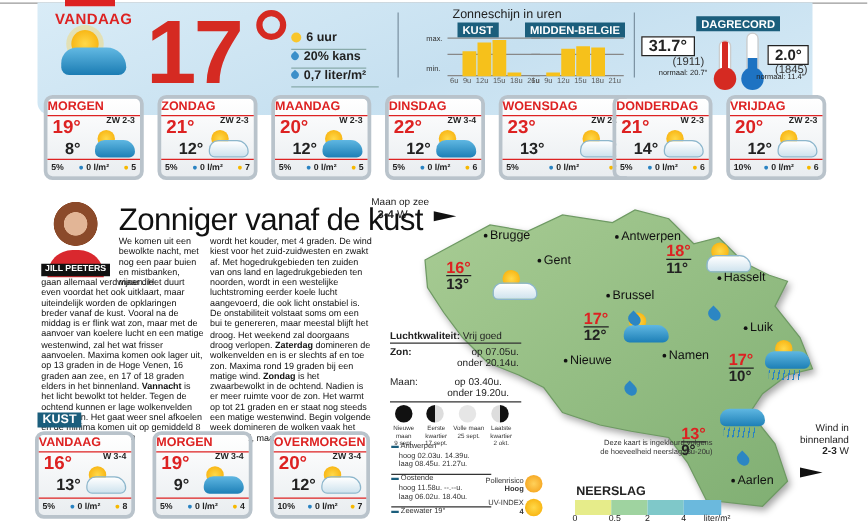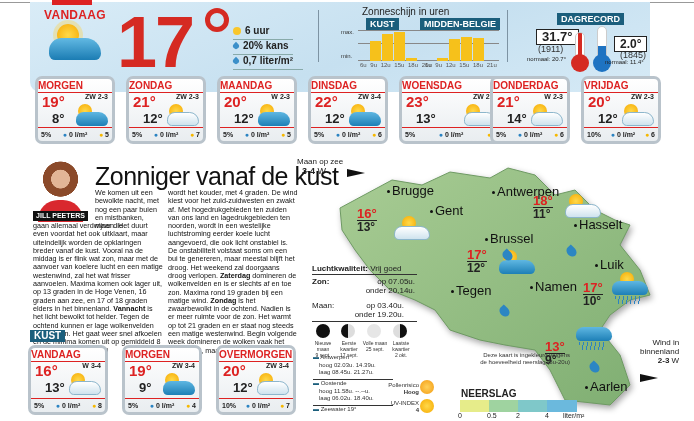--- a/index.html
+++ b/index.html
@@ -41,21 +41,21 @@
   .cloud.blue{background:linear-gradient(#5fb7e2,#1d7fb6)}
   .cloud.white{background:linear-gradient(#fff,#cfe3ee);border:1px solid #8cb6cc}
   .sunc{position:absolute;left:6px;top:2px;width:14px;height:14px;border-radius:50%;background:radial-gradient(#ffd94a,#f6a900)}
   
   .photo{left:33px;top:156px;width:55px;height:66px;background:radial-gradient(circle at 50% 35%,#e2b596 0 18%,#8b4a2a 19% 34%,#fff 35%);overflow:hidden}
   .photo .shirt{position:absolute;left:5px;bottom:0;width:45px;height:22px;background:#d9282e;border-radius:20px 20px 0 0}
   .nametag{left:33px;top:211px;width:55px;height:10px;background:#111;color:#fff;font-size:7px;font-weight:bold;text-align:center;line-height:10px}
   .headline{left:95px;top:162px;font-size:25px;letter-spacing:-0.5px;color:#111}
   .art{font-size:7.2px;line-height:8.3px;color:#111}
   .kust-tag{left:30px;top:330px;font-size:10px}
-  .city{font-size:13px;color:#111}
+  .city{font-size:10px;color:#111}
   .city:before{content:"";display:inline-block;width:3px;height:3px;background:#111;border-radius:50%;margin-right:2px;vertical-align:middle}
   .mt-max{color:#d22;font-weight:bold;font-size:13px;border-bottom:1px solid #222;line-height:13px}
   .mt-min{font-weight:bold;font-size:12px;line-height:13px}
   .rdrop{width:9px;height:11px;background:#2c86c3;border-radius:50% 0 50% 50%;transform:rotate(-45deg)}
   .info{font-size:8px;color:#222}
   .small{font-size:6px;color:#333}
   .moon{width:14px;height:14px;border-radius:50%}
   .legend-seg{height:12px;display:inline-block}
 </style>
 </head>
@@ -103,21 +103,21 @@
   <div class="bar" style="left:24px;height:22px"></div>
   <div class="bar" style="left:36px;height:24px"></div>
   <div class="bar" style="left:48px;height:23px"></div>
 </div>
 <div class="abs ticks" style="left:360px;top:62px">6u 9u 12u 15u 18u 21u</div>
 <div class="abs ticks" style="left:425px;top:62px">6u 9u 12u 15u 18u 21u</div>
 
 <div class="abs vsep" style="left:507px;top:10px;height:52px"></div>
 
 <div class="abs blue-tag" style="left:557px;top:13px">DAGRECORD</div>
-<div class="abs rec-box" style="left:536px;top:29px">31.7°</div>
+<div class="abs rec-box" style="left:513px;top:29px">31.7°</div>
 <div class="abs rec-sm" style="left:538px;top:44px">(1911)</div>
 <div class="abs" style="left:527px;top:56px;font-size:6px">normaal: 20.7°</div>
 <div class="abs therm" style="left:575px;top:32px;background:linear-gradient(90deg,#fff 0 20%,#d52a22 20% 80%,#fff 80%);border:1px solid #ccc"></div>
 <div class="abs bulb" style="left:571px;top:54px;background:#d52a22"></div>
 <div class="abs therm" style="left:597px;top:26px;background:linear-gradient(#fff 60%,#1e73c2 60%);border:1px solid #ccc"></div>
 <div class="abs bulb" style="left:593px;top:54px;background:#1e73c2"></div>
 <div class="abs rec-box" style="left:614px;top:36px;font-size:12px">2.0°</div>
 <div class="abs rec-sm" style="left:620px;top:50px">(1845)</div>
 <div class="abs" style="left:605px;top:59px;font-size:6px">normaal: 11.4°</div>
 
@@ -311,21 +311,21 @@
     </defs>
   <path d="M10,48 L62,20 L92,25 L120,12 L160,18 L178,8 L205,15 L225,35 L245,30 L265,50 L285,60 L300,65 L290,85 L310,110 L320,135 L300,140 L280,155 L270,170 L290,195 L300,225 L280,245 L235,240 L220,210 L205,190 L175,185 L150,180 L120,170 L105,150 L85,140 L60,130 L40,110 L25,90 L12,70 Z" fill="url(#mg)" stroke="#6e9a63" stroke-width="1" filter="drop-shadow(2px 3px 3px rgba(0,0,0,.35))"></path>
 </svg>
 
 <div class="abs city" style="left:387px;top:183px">Brugge</div>
 <div class="abs city" style="left:430px;top:203px">Gent</div>
 <div class="abs city" style="left:492px;top:184px">Antwerpen</div>
 <div class="abs city" style="left:574px;top:217px">Hasselt</div>
 <div class="abs city" style="left:485px;top:231px">Brussel</div>
 <div class="abs city" style="left:595px;top:257px">Luik</div>
-<div class="abs city" style="left:451px;top:283px">Tegen</div>
+<div class="abs city" style="left:451px;top:283px">Nieuwe</div>
 <div class="abs city" style="left:530px;top:279px">Namen</div>
 <div class="abs city" style="left:585px;top:379px">Aarlen</div>
 
 <div class="abs" style="left:357px;top:207px">
     <div class="mt-max">16°</div>
     <div class="mt-min">13°</div>
   </div>
 <div class="abs" style="left:533px;top:194px">
     <div class="mt-max">18°</div>
     <div class="mt-min">11°</div>
@@ -378,21 +378,21 @@
 
 <div class="abs" style="left:480px;top:352px;width:90px;font-size:6px;text-align:right;color:#333;line-height:7px">Deze kaart is ingekleurd volgens de hoeveelheid neerslag (8u-20u)</div>
 
 <div class="abs info" style="left:312px;top:264px;width:105px;border-bottom:1px solid #333;padding-bottom:1px"><b>Luchtkwaliteit:</b> <span>Vrij goed</span></div>
 <div class="abs info" style="left:312px;top:277px;font-weight:bold">Zon:</div>
 <div class="abs info" style="left:350px;top:277px;width:65px;text-align:right;line-height:9px">
     <div>op 07.05u.</div>
     <div>onder 20.14u.</div>
   </div>
 <div class="abs info" style="left:312px;top:301px;font-weight:normal">Maan:</div>
-<div class="abs info" style="left:339px;top:301px;width:65px;text-align:right;line-height:9px">
+<div class="abs info" style="left:350px;top:301px;width:65px;text-align:center;line-height:9px">
     <div>op 03.40u.</div>
     <div>onder 19.20u.</div>
   </div>
 <div class="abs" style="left:312px;top:321px;width:105px;height:1px;background:#333"></div>
 
 <div class="abs moon" style="left:316px;top:324px;background:#111"></div>
 <div class="abs moon" style="left:341px;top:324px;background:linear-gradient(90deg,#111 50%,#ddd 50%)"></div>
 <div class="abs moon" style="left:367px;top:324px;background:#e6e6e6"></div>
 <div class="abs moon" style="left:393px;top:324px;background:linear-gradient(90deg,#ddd 50%,#111 50%)"></div>
 <div class="abs small" style="left:310px;top:340px;width:26px;text-align:center;line-height:6px;font-size:5px">

